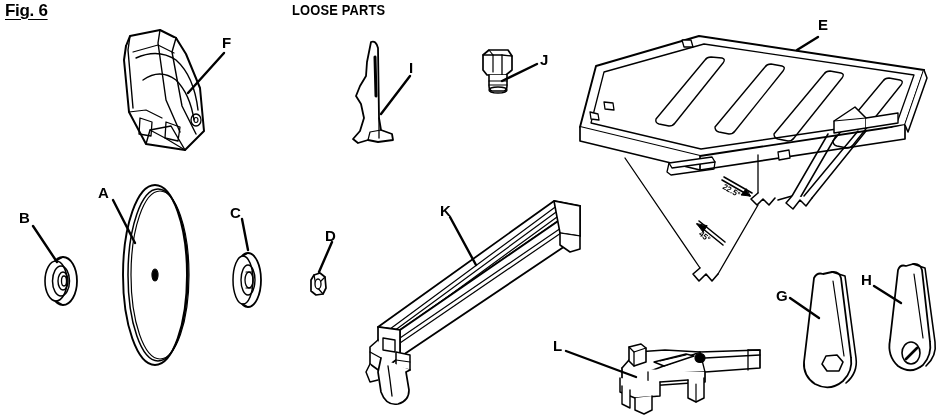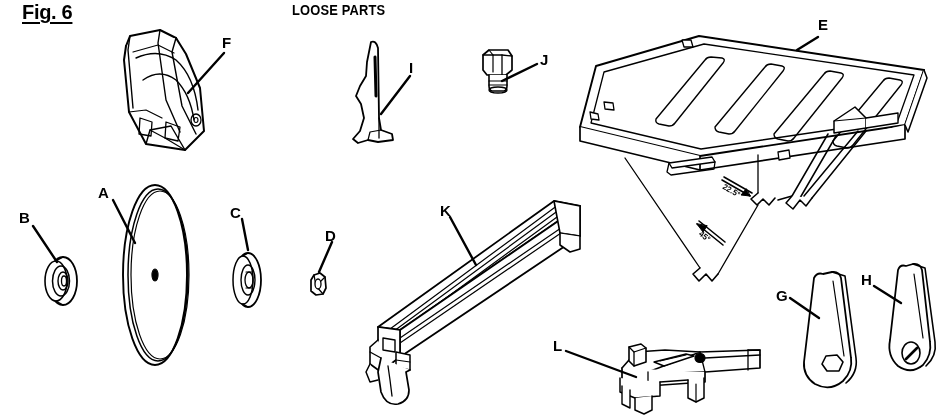--- a/index.html
+++ b/index.html
@@ -17,23 +17,23 @@
     background: #ffffff;
     overflow: hidden;
   }
   #figure-root svg {
     position: absolute;
     left: 0;
     top: 0;
   }
   .fig-title {
     position: absolute;
-    left: 22px;
+    left: 5px;
     top: 1px;
-    font-size: 20px;
+    font-size: 17px;
     font-weight: bold;
     color: #000000;
     letter-spacing: -0.3px;
     text-decoration: underline;
     text-underline-offset: 3px;
   }
   .loose-parts-title {
     position: absolute;
     left: 292px;
     top: 2px;

